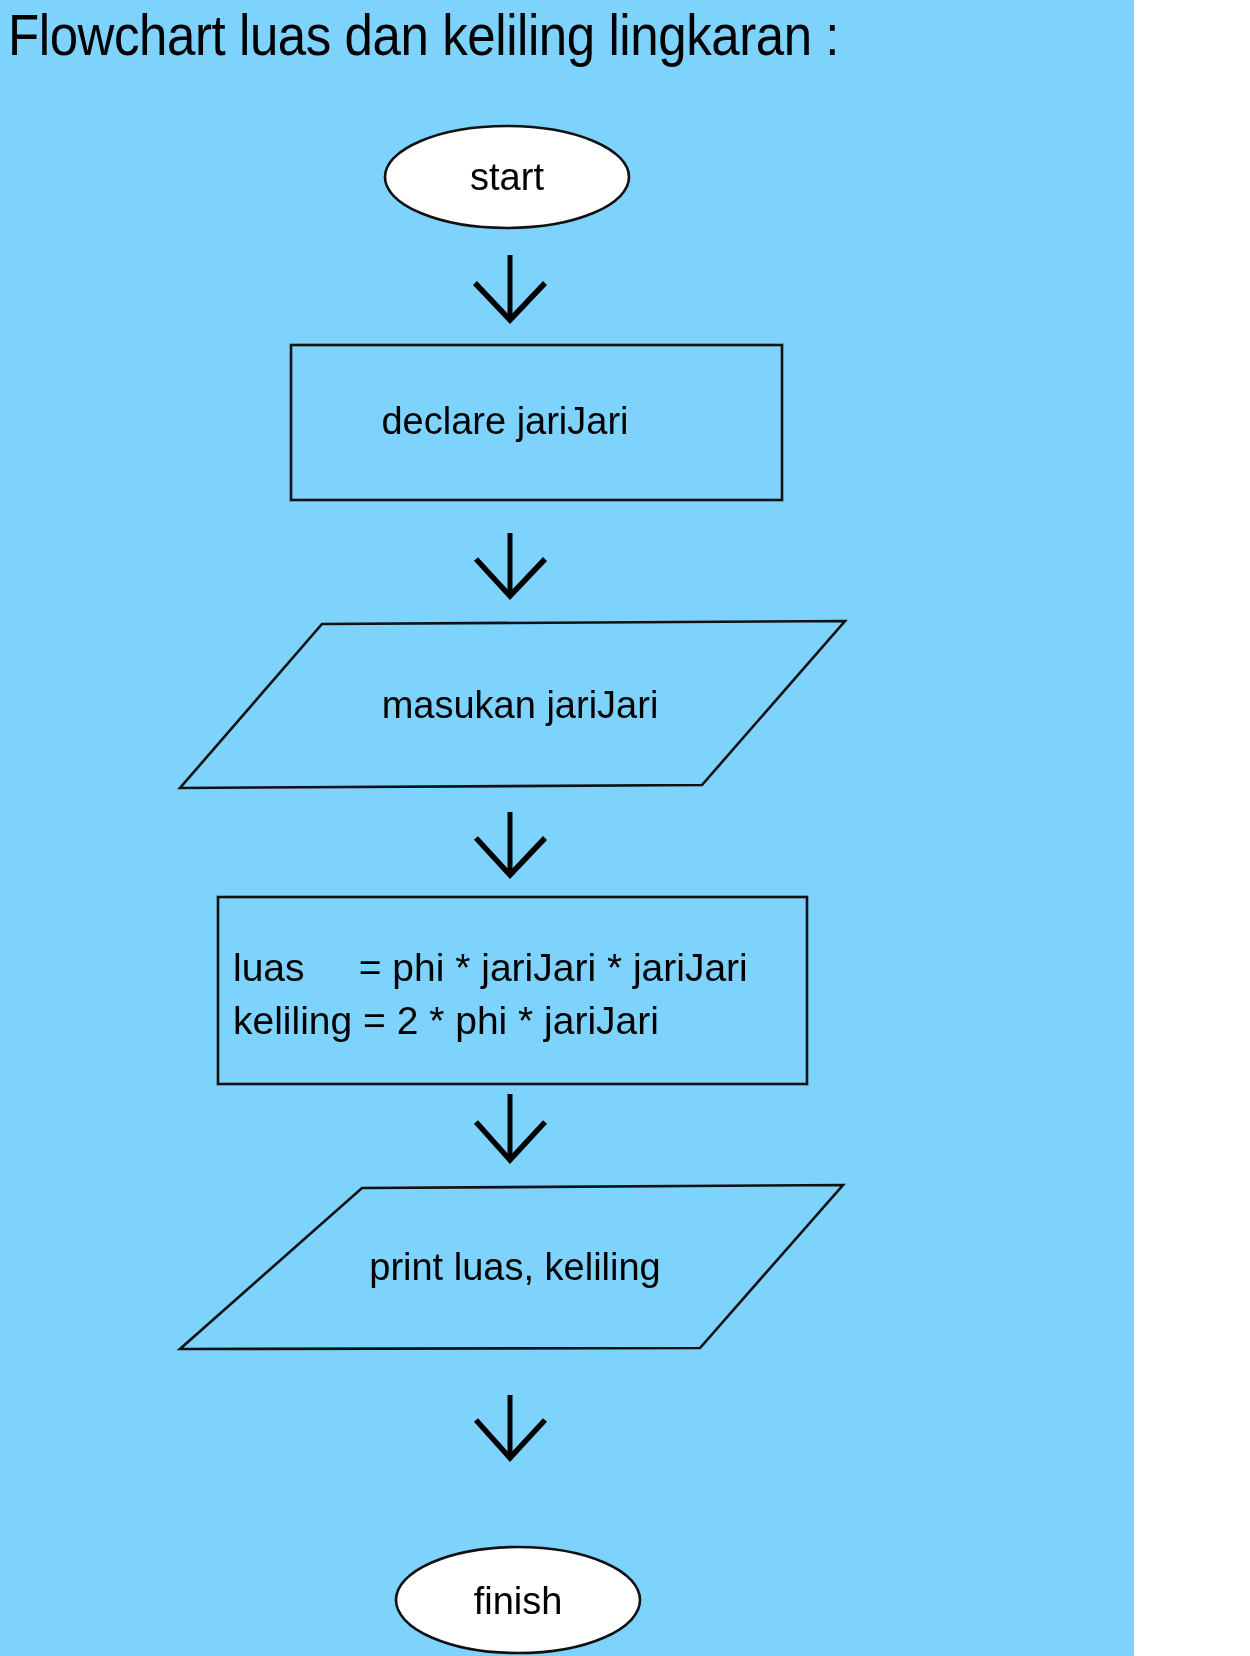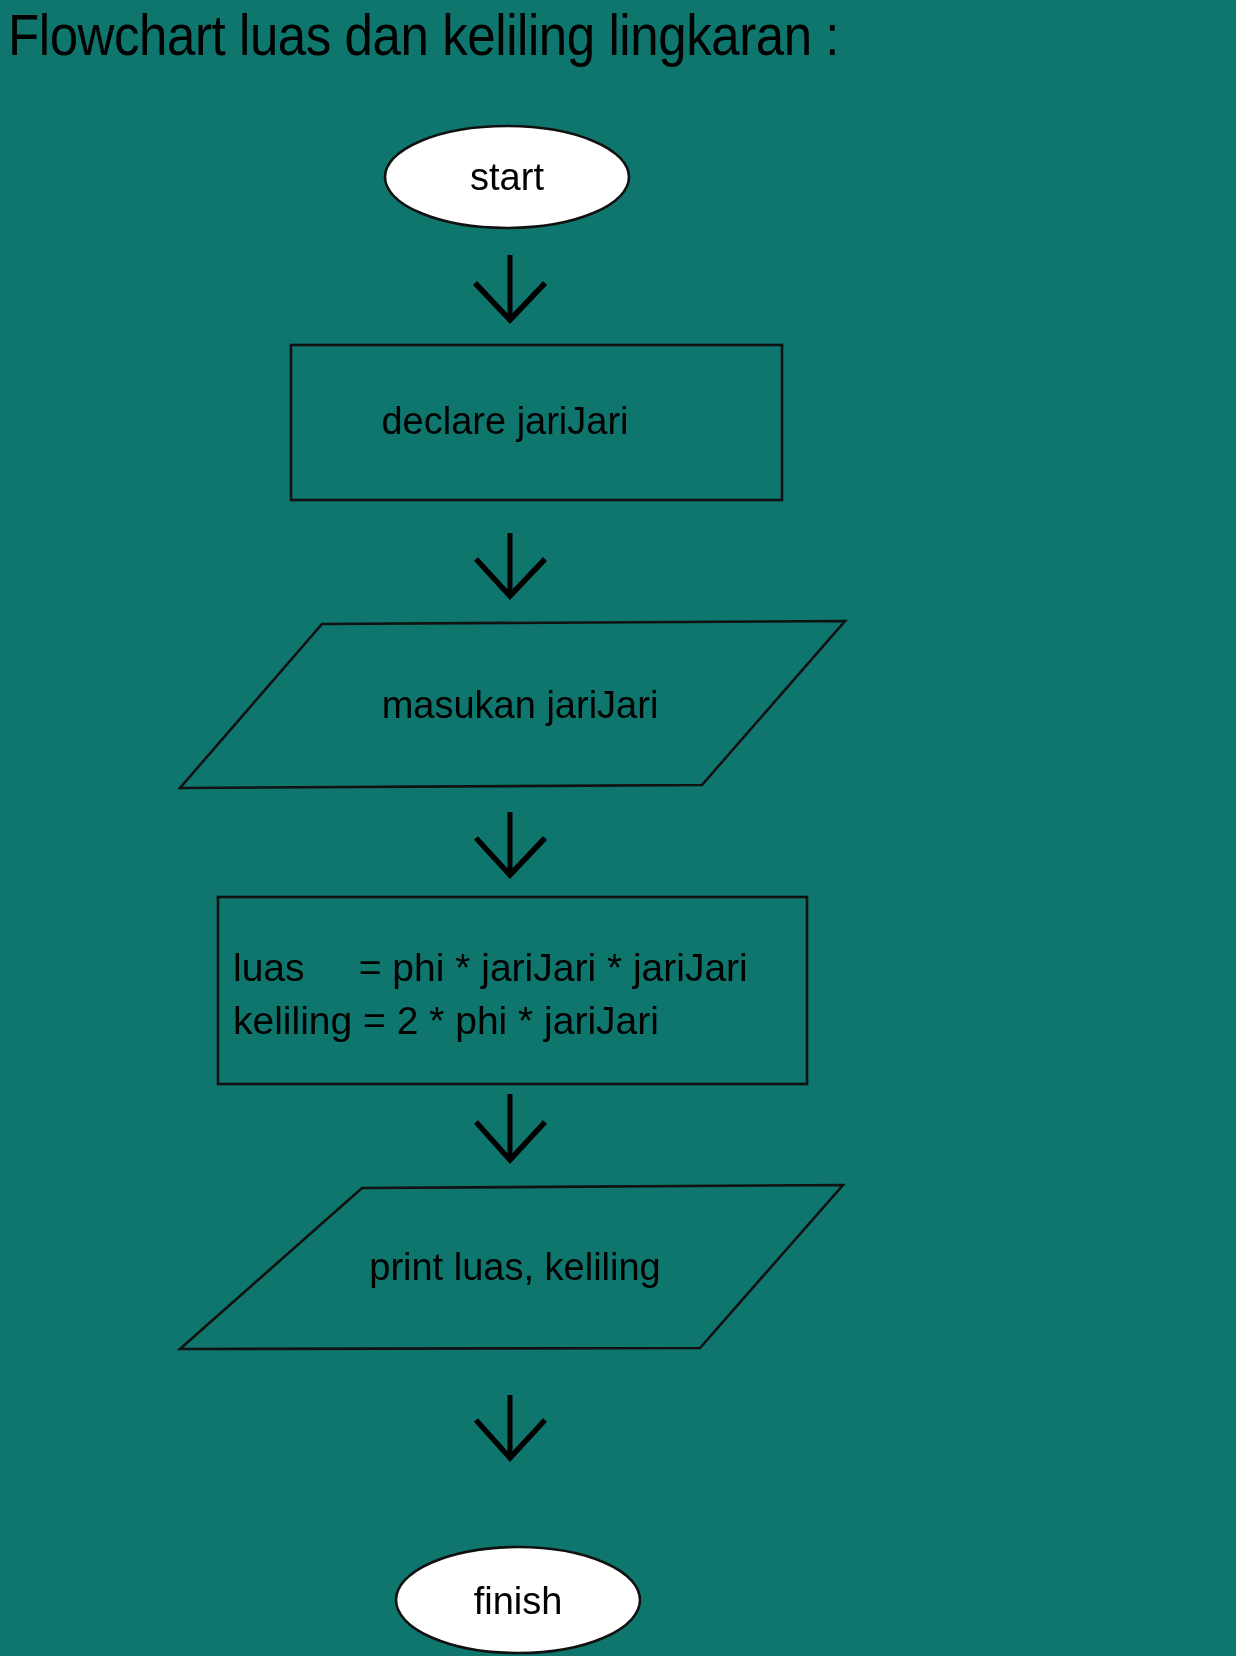--- a/index.html
+++ b/index.html
@@ -10,23 +10,23 @@
   body {
     width: 1250px;
     height: 1656px;
     font-family: "Liberation Sans", "DejaVu Sans", sans-serif;
     color: #000000;
     overflow: hidden;
     position: relative;
   }
   #page {
     position: relative;
-    width: 1236px;
+    width: 1134px;
     height: 1656px;
-    background: #0f766e;
+    background: #7dd3fc;
   }
   #title {
     position: absolute;
     left: 8px;
     top: 2px;
     font-size: 58px;
     line-height: 66px;
     font-weight: 400;
     letter-spacing: -0.5px;
     transform: scaleX(0.88);

